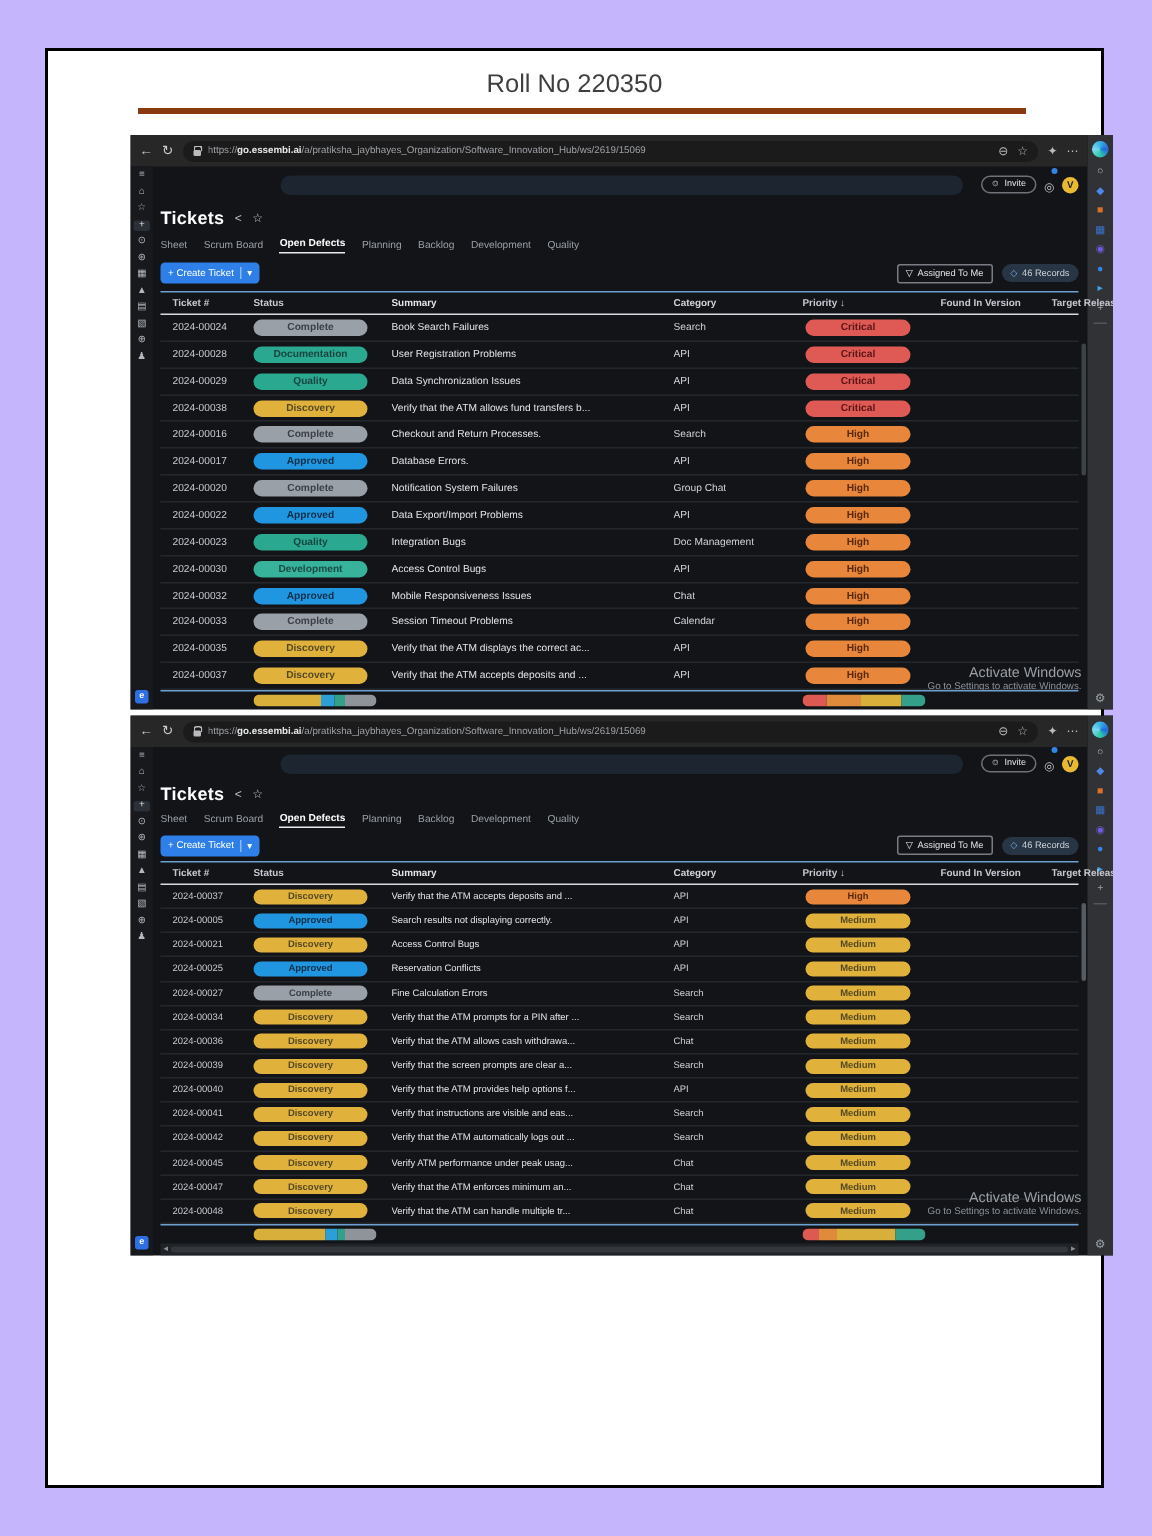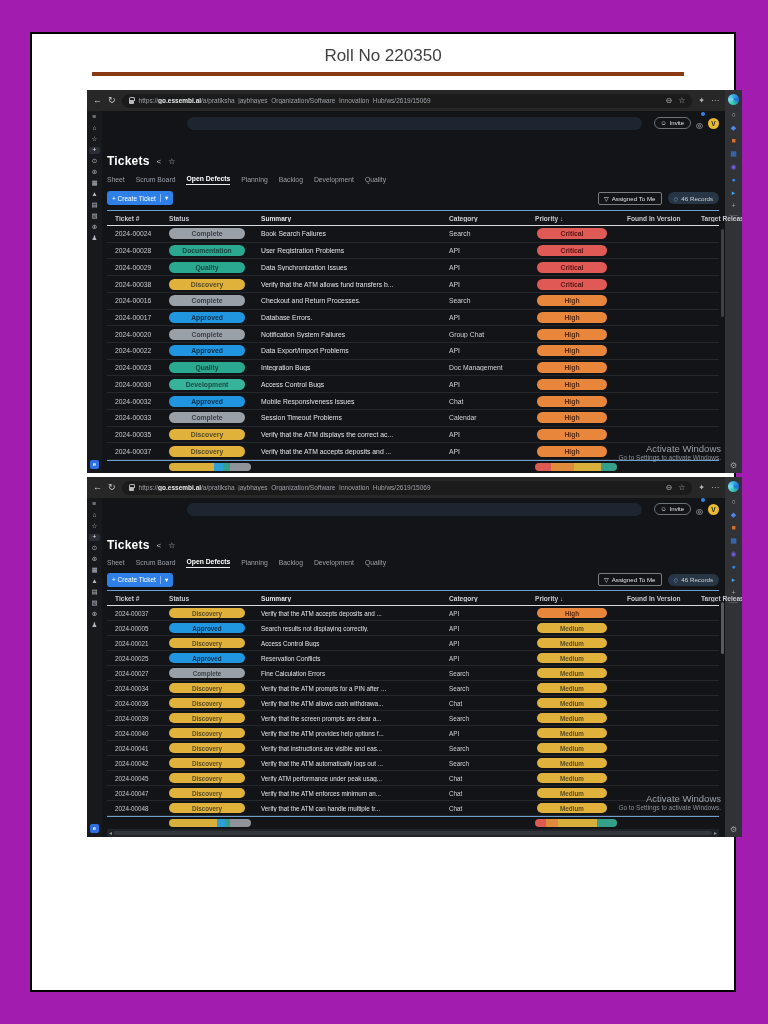--- a/index.html
+++ b/index.html
@@ -1,17 +1,17 @@
 <!DOCTYPE html>
 <html><head>
 <meta charset="utf-8">
 <style>
   * { margin:0; padding:0; box-sizing:border-box; }
   html,body { width:768px; height:1024px; background:#fff; font-family:"Liberation Sans","DejaVu Sans",sans-serif; }
-  .canvas { position:relative; width:768px; height:1024px; background:#a21caf; overflow:hidden; }
+  .canvas { position:relative; width:768px; height:1024px; background:#c4b5fd; overflow:hidden; }
   .sheet { position:absolute; left:30px; top:32px; width:706px; height:960px; border:2px solid #000; background:#fff; }
   .doc-title { position:absolute; top:12px; left:0; width:100%; text-align:center; font-size:17px; color:#3f3f3f; }
   .doc-rule { position:absolute; top:38px; left:60px; width:592px; height:4px; background:#8a3a12; }
 
   
   .shot { position:absolute; background:#121418; display:flex; overflow:hidden; }
   .shot1 { left:55px; top:56px; width:655px; height:383px; }
   .shot2 { left:55px; top:443px; width:655px; height:360px; }
   .main { flex:1; display:flex; flex-direction:column; position:relative; min-width:0; }
 
@@ -45,21 +45,21 @@
   .topbar { height:24px; display:flex; align-items:center; flex:none; }
   .search-pill { height:13px; background:#1c2530; border-radius:7px; flex:1; margin-left:80px; margin-right:12px; }
   .top-cluster { display:flex; align-items:center; gap:5px; flex:none; }
   .invite-btn { border:1px solid #6e7differently278; border:1px solid #6e7278; border-radius:8px; color:#e4e6e9; font-size:6px; padding:2px 6px; display:flex; gap:3px; align-items:center; white-space:nowrap; }
   .bell-wrap { position:relative; }
   .bell { color:#c6c9cd; font-size:8px; }
   .bell-badge { position:absolute; top:-2px; right:-2px; width:4px; height:4px; border-radius:50%; background:#2f86e8; }
   .avatar { width:11px; height:11px; border-radius:50%; background:#e9b932; color:#20252b; font-size:6.5px; font-weight:bold; text-align:center; line-height:11px; }
 
   
-  .title-row { height:20px; display:flex; align-items:center; gap:7px; flex:none;margin-top:16px; }
+  .title-row { height:20px; display:flex; align-items:center; gap:7px; flex:none; }
   .app-title { color:#fff; font-weight:bold; font-size:12px; letter-spacing:0.2px; }
   .title-ic { color:#c3c7cc; font-size:8px; }
   .tabs { height:15px; display:flex; gap:11px; align-items:flex-end; padding-bottom:1px; flex:none; }
   .tab { font-size:6.8px; color:#9aa0a6; padding-bottom:2px; white-space:nowrap; }
   .tab.active { color:#fff; font-weight:bold; border-bottom:1.5px solid #e8eaed; }
 
   
   .toolbar { height:24px; display:flex; align-items:center; flex:none; }
   .create-btn { background:#2e80e8; color:#fff; font-size:6.5px; border-radius:3px; padding:3px 5px; display:flex; align-items:center; gap:4px; white-space:nowrap; }
   .create-btn .sep { width:1px; height:8px; background:rgba(255,255,255,.45); }

